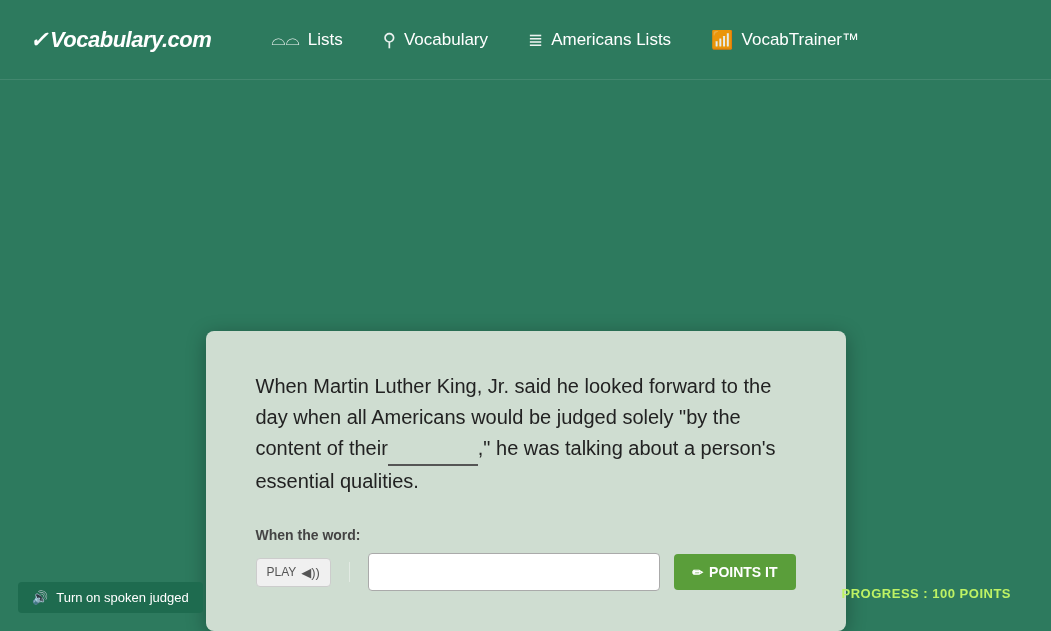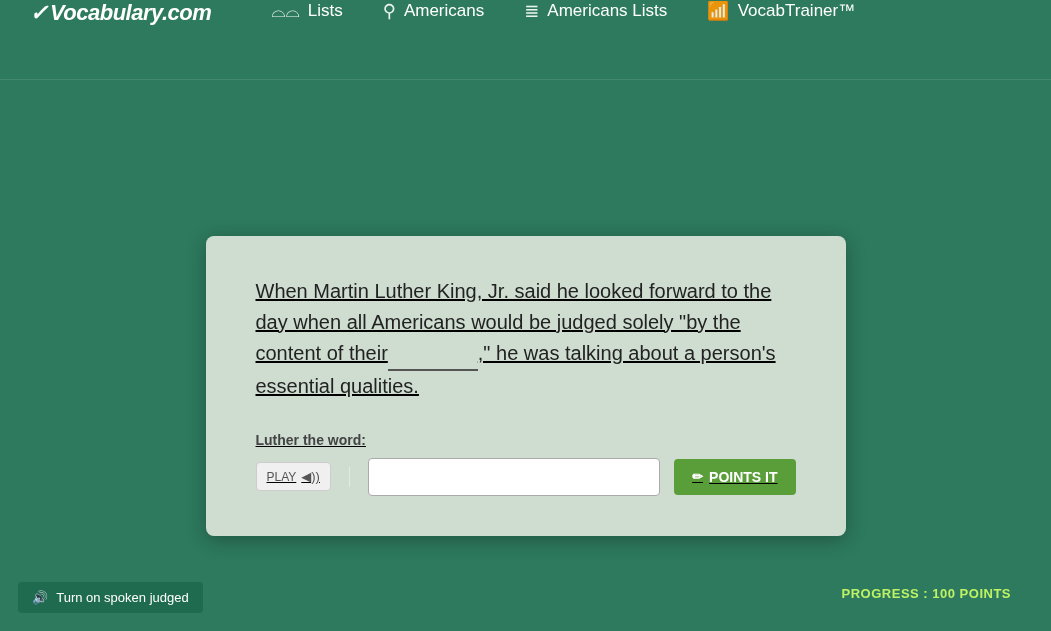--- a/index.html
+++ b/index.html
@@ -9,21 +9,21 @@
       background-color: #2d7a5e;
       font-family: Arial, sans-serif;
       overflow: hidden;
       position: relative;
     }
 
     
     .header {
       background-color: #2d7a5e;
       display: flex;
-      align-items: flex-start;
+      align-items: center;
       padding: 0 30px;
       height: 80px;
       border-bottom: 1px solid rgba(255,255,255,0.1);
     }
 
     .logo {
       color: #fff;
       font-size: 22px;
       font-weight: bold;
       font-style: italic;
@@ -54,25 +54,24 @@
 
     .nav-item .nav-icon {
       font-size: 18px;
       opacity: 0.9;
     }
 
     
     .main {
       display: flex;
       justify-content: center;
-      align-items: center;
+      align-items: flex-end;
       padding-top: 60px;
       height: calc(631px - 80px);
       position: relative;
-      text-decoration: underline;
     }
 
     .card {
       background: rgba(230, 235, 225, 0.88);
       border-radius: 8px;
       padding: 40px 50px 40px 50px;
       width: 640px;
       min-height: 300px;
       box-shadow: 0 4px 20px rgba(0,0,0,0.3);
       position: relative;
@@ -195,40 +194,40 @@
   <div class="logo">
     <span class="logo-check">✓</span><span>Vocabulary.com</span>
   </div>
   <nav class="nav">
     <a class="nav-item">
       <span class="nav-icon">⌓⌓</span>
       <span>Lists</span>
     </a>
     <a class="nav-item">
       <span class="nav-icon">⚲</span>
-      <span>Americans</span>
+      <span>Vocabulary</span>
     </a>
     <a class="nav-item">
       <span class="nav-icon">≣</span>
       <span>Americans Lists</span>
     </a>
     <a class="nav-item">
       <span class="nav-icon">📶</span>
       <span>VocabTrainer™</span>
     </a>
   </nav>
 </div>
 
 <div class="main">
   <div class="card">
     <div class="question-text">
       <span>When Martin Luther King, Jr. said he looked forward to the day when all Americans would be judged solely "by the content of their</span><span class="blank">&nbsp;&nbsp;&nbsp;&nbsp;&nbsp;&nbsp;&nbsp;&nbsp;&nbsp;&nbsp;&nbsp;</span><span>," he was talking about a person's essential qualities.</span>
     </div>
 
-    <div class="spell-label">Luther the word:</div>
+    <div class="spell-label">When the word:</div>
 
     <div class="spell-input-row">
       <button class="play-btn">
         <span>PLAY</span>
         <span class="speaker-icon">◀))</span>
       </button>
       <div class="divider"></div>
       <input class="spell-input" type="text" style="">
       <button class="spell-it-btn">
         <span class="pencil-icon">✏</span>

